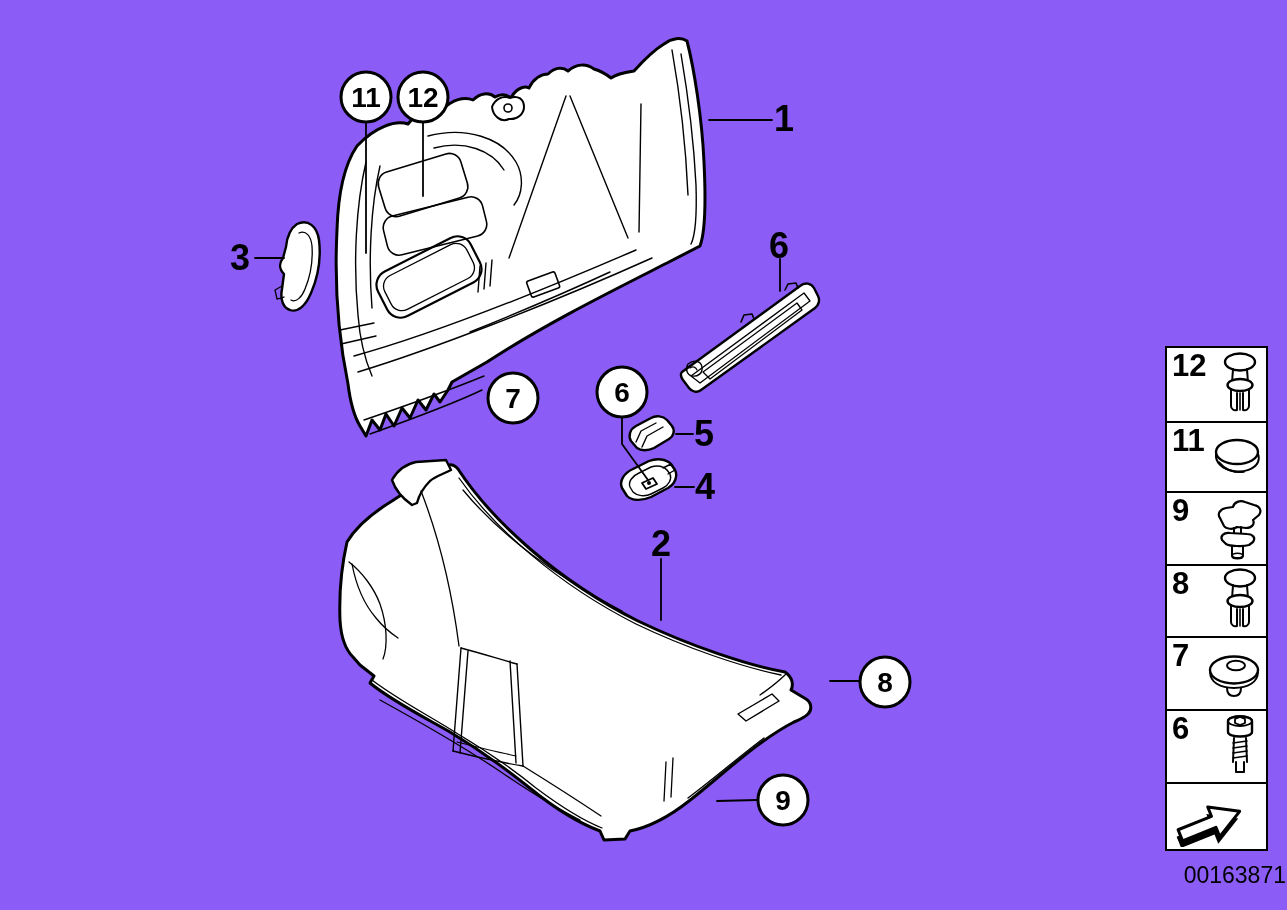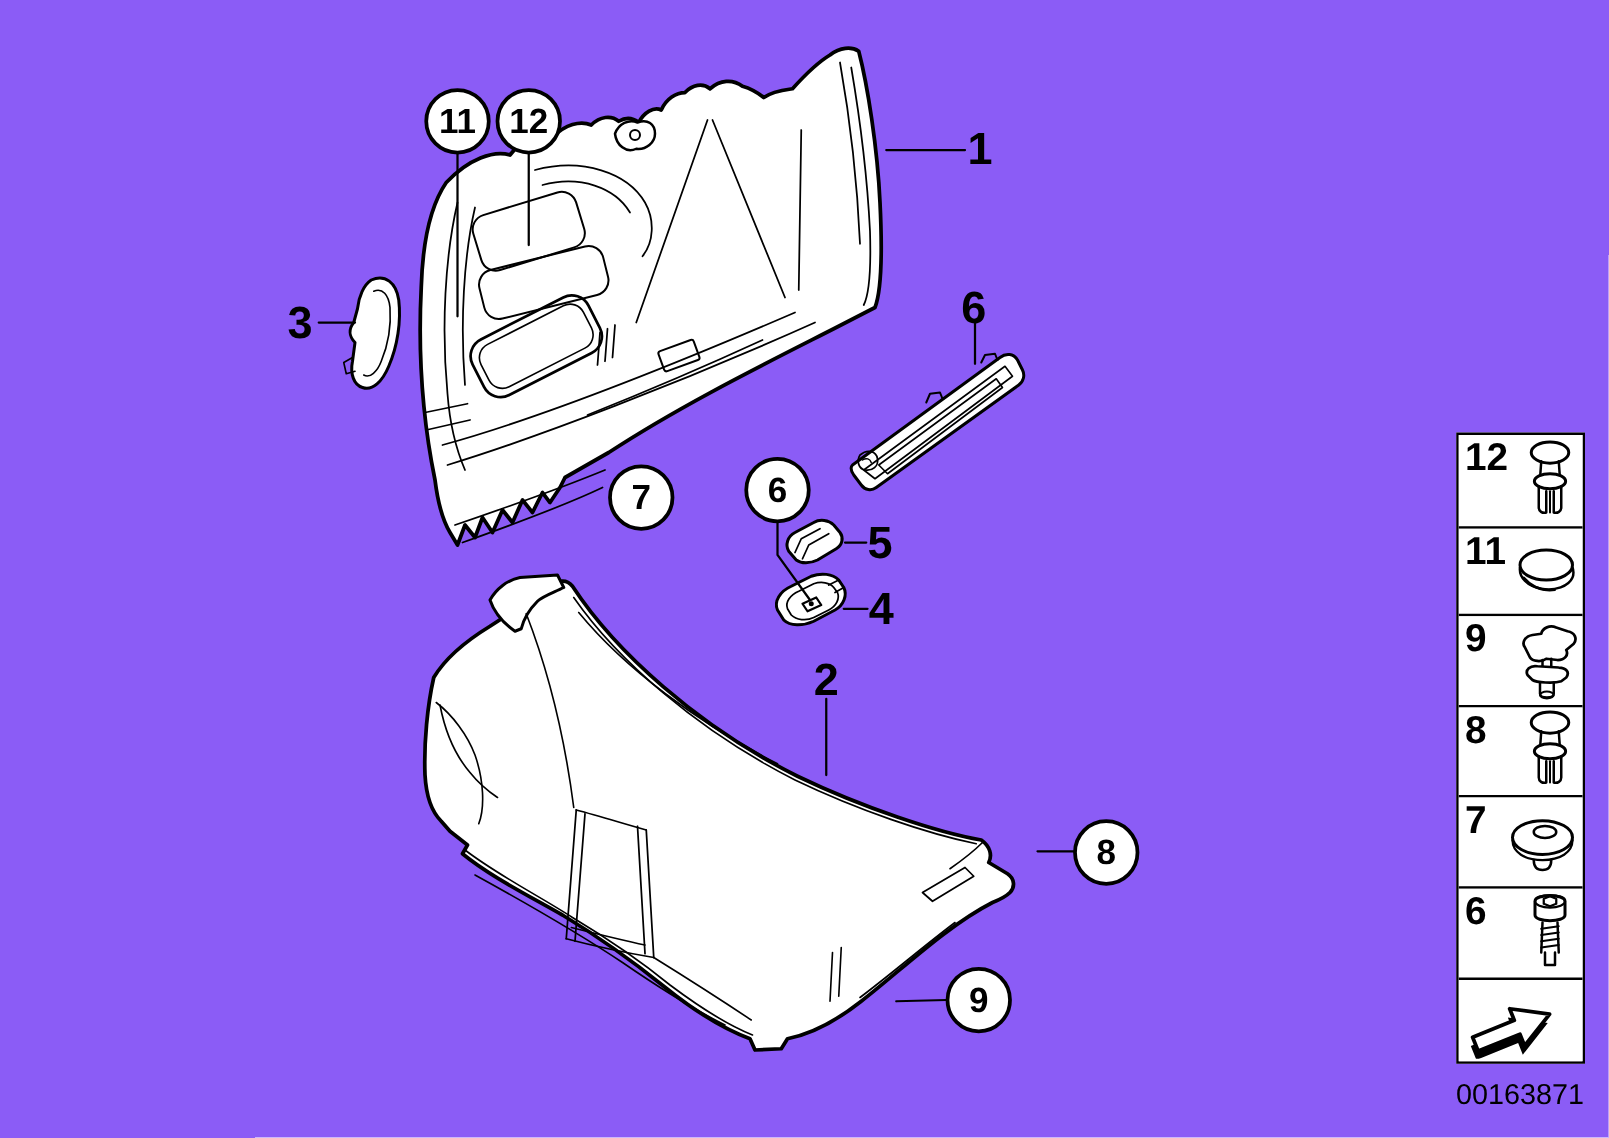--- a/index.html
+++ b/index.html
@@ -50,21 +50,21 @@
     font-size:31px;font-weight:bold;color:#000;line-height:1.1;
   }
   .legend-icon{
     position:absolute;right:1px;top:50%;
     transform:translateY(-50%);
   }
   .legend-icon.arrow-pos{right:6px;}
   .drawing-code{
     position:absolute;
     left:1146px;top:862px;width:140px;
-    text-align:center;
+    text-align:right;
     font-size:23px;color:#000;letter-spacing:0px;
     z-index:4;
   }
 </style>
 </head>
 <body>
 
 <div class="stage">
 
   <svg class="art" width="1287" height="910" viewBox="0 0 1287 910">

